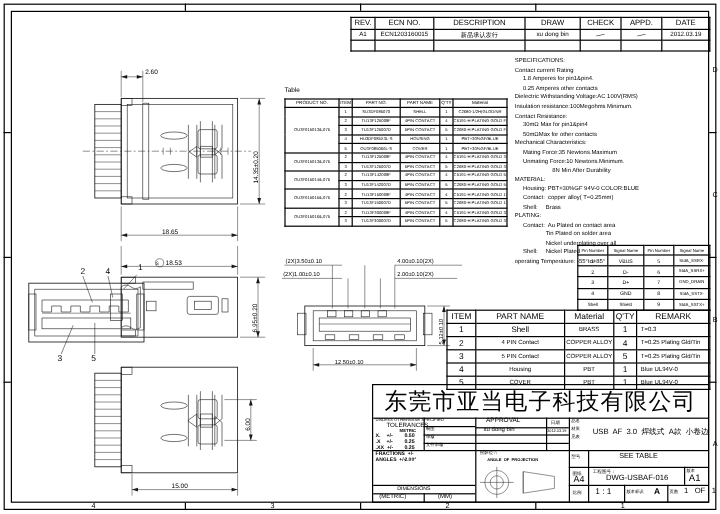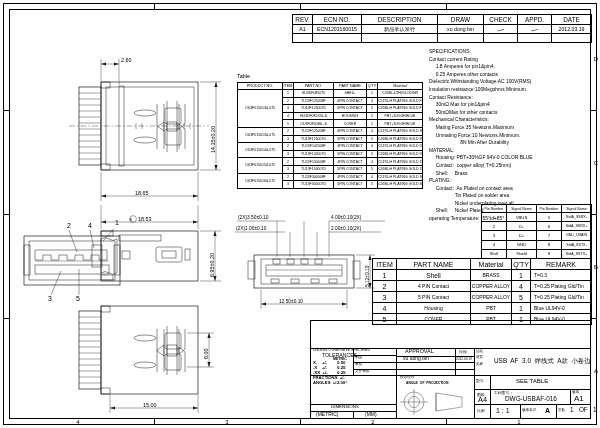--- a/index.html
+++ b/index.html
@@ -402,20 +402,21 @@
         <td style="font-size:7px">5</td>
         <td class="nm">COVER</td>
         <td class="nm">PBT</td>
         <td style="font-size:7px">1</td>
         <td class="rm" style="text-align:left;padding-left:3px">Blue UL94V-0</td>
       </tr>
     </tbody>
   </table>
 
   <div class="bx" id="tb"></div>
+  <div class="abs" id="company">东莞市亚当电子科技有限公司</div>
 
   <div class="ln hl" style="left:311px;top:348px;width:279px;"></div>
   <div class="ln vl" style="left:396px;top:348px;height:71px;"></div>
   <div class="ln vl" style="left:455px;top:348px;height:27px;"></div>
   <div class="ln vl" style="left:474px;top:348px;height:71px;"></div>
   <div class="ln vl" style="left:490px;top:375px;height:44px;"></div>
   <div class="ln hl" style="left:396px;top:356px;width:78px;"></div>
   <div class="ln hl" style="left:396px;top:362px;width:78px;"></div>
   <div class="ln hl" style="left:396px;top:369px;width:78px;"></div>
   <div class="ln hl" style="left:311px;top:375px;width:279px;"></div>

